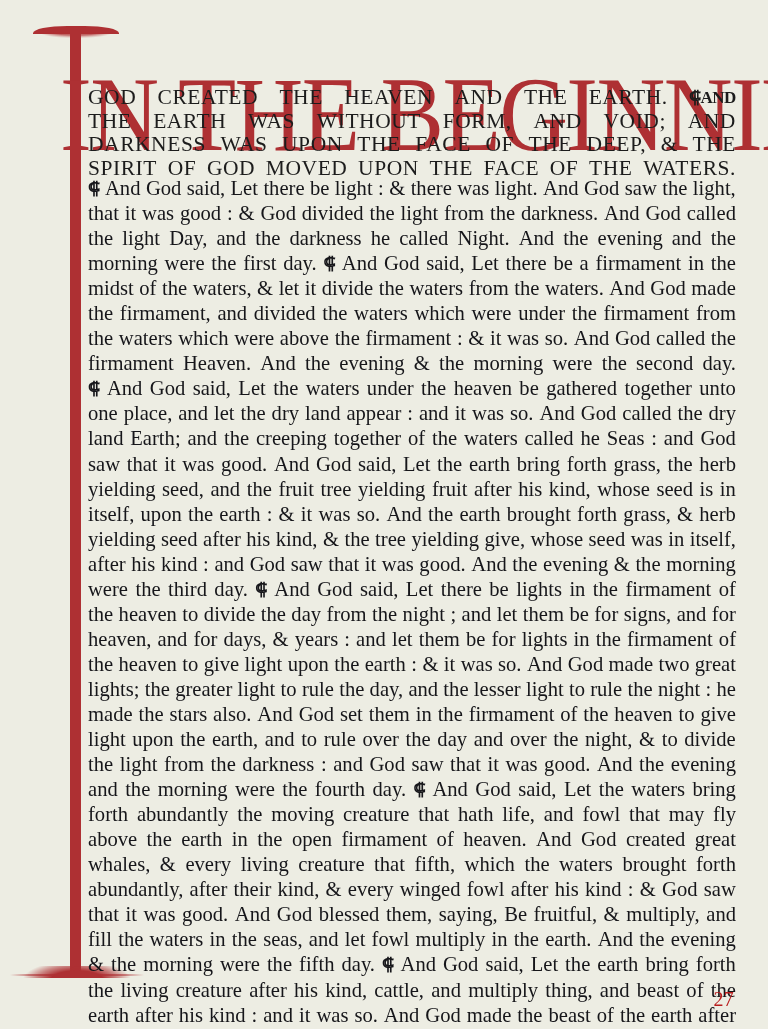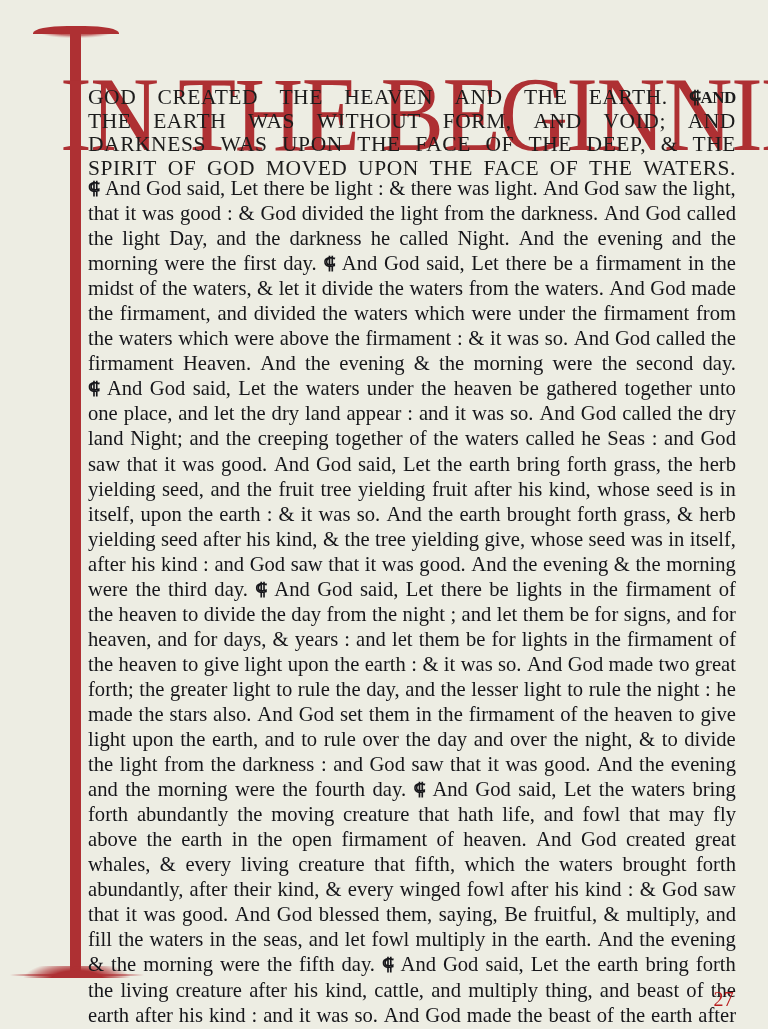--- a/index.html
+++ b/index.html
@@ -411,21 +411,21 @@
         <span>was</span>
         <span>so.</span>
         <span>And</span>
         <span>God</span>
         <span>called</span>
         <span>the</span>
         <span>dry</span>
       </div>
       <div class="ln">
         <span>land</span>
-        <span>Night;</span>
+        <span>Earth;</span>
         <span>and</span>
         <span>the</span>
         <span>creeping</span>
         <span>together</span>
         <span>of</span>
         <span>the</span>
         <span>waters</span>
         <span>called</span>
         <span>he</span>
         <span>Seas</span>
@@ -594,21 +594,21 @@
         <span>it</span>
         <span>was</span>
         <span>so.</span>
         <span>And</span>
         <span>God</span>
         <span>made</span>
         <span>two</span>
         <span>great</span>
       </div>
       <div class="ln">
-        <span>forth;</span>
+        <span>lights;</span>
         <span>the</span>
         <span>greater</span>
         <span>light</span>
         <span>to</span>
         <span>rule</span>
         <span>the</span>
         <span>day,</span>
         <span>and</span>
         <span>the</span>
         <span>lesser</span>

